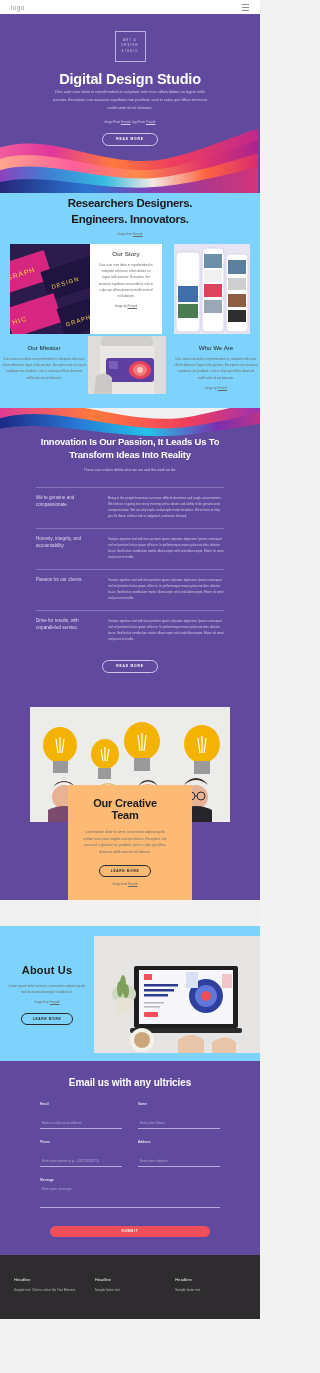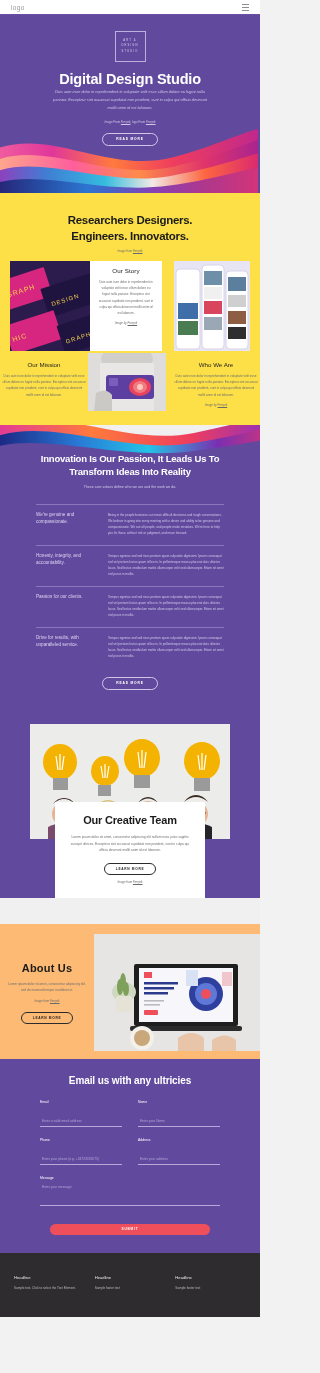--- a/index.html
+++ b/index.html
@@ -49,21 +49,21 @@
     border: 1px solid #cfc6e8; border-radius: 9px; background: transparent;
     color: #fff; font-size: 3.3px; letter-spacing: .8px; font-weight: bold;
     cursor: pointer; line-height: 11px; text-align: center;
   }
   .wave {
     position: absolute; left: -6px; right: -6px; bottom: -2px; height: 66px;
     pointer-events: none;
   }
 
   
-  .sec-light { background: #fde047; padding: 20px 0 0 0; }
+  .sec-light { background: #7dd3fc; padding: 3px 0 0 0; }
   .sec-light h2 {
     text-align: center; font-size: 11.5px; font-weight: bold; color: #1b1b1b;
     line-height: 1.35; letter-spacing: -.3px;
   }
   .credit-dark { font-size: 2.9px; color: #6b6b6b; text-align: center;
                  font-style: italic; margin-top: 5px; }
   .credit-dark a { color: #6b6b6b; text-decoration: underline; }
 
   .grid-story { position: relative; margin-top: 8px; height: 150px; }
   .ph { position: absolute; overflow: hidden; }
@@ -97,36 +97,36 @@
   }
   .value-row h4 { color: #ddd4f0; font-size: 4.6px; font-weight: normal;
                   width: 62px; line-height: 1.5; flex: none; }
   .value-row p { color: #cfc6e8; font-size: 3.1px; line-height: 1.95; flex: 1; }
 
   
   .sec-team { background: #614a9e; position: relative; padding: 12px 0 0 0; }
   .team-photo { width: 200px; height: 115px; margin: 0 auto; position: relative;
                 overflow: hidden; background: #eceaea; }
   .team-card {
-    width: 150px; background: #ffffff; margin: -37px auto 0 auto; position: relative;
-    z-index: 4; padding: 12px 14px 14px 14px; text-align: center;
+    width: 124px; background: #fdba74; margin: -37px auto 0 auto; position: relative;
+    z-index: 4; padding: 12px 24px 14px 14px; text-align: center;
   }
   .team-card h2 { font-size: 11px; font-weight: bold; color: #1b1b1b;
                   margin-bottom: 8px; letter-spacing: -.2px; }
   .team-card p { font-size: 3.3px; line-height: 2.0; color: #6e6e6e; }
   .btn-outline-dark {
     display: block; width: 52px; height: 12px; margin: 9px auto 0 auto;
     border: 1px solid #2b2b2b; border-radius: 8px; background: transparent;
     color: #1b1b1b; font-size: 3.2px; letter-spacing: .7px; font-weight: bold;
     cursor: pointer; line-height: 10px; text-align: center;
   }
   .team-after { height: 26px; background: #f0f0f0; }
 
   
-  .sec-about { background: #fdba74; position: relative; height: 135px; }
+  .sec-about { background: #7dd3fc; position: relative; height: 135px; }
   .about-img { position: absolute; right: 0; top: 10px; width: 166px; height: 117px;
                overflow: hidden; }
   .about-txt { position: absolute; left: 8px; top: 38px; width: 78px;
                text-align: center; z-index: 3; }
   .about-txt h2 { font-size: 11px; font-weight: bold; color: #1b1b1b;
                   margin-bottom: 7px; letter-spacing: .2px; }
   .about-txt p { font-size: 3.2px; line-height: 2.0; color: #6e6e6e; }
 
   
   .sec-contact { background: #614a9e; padding: 16px 0 18px 0; }

